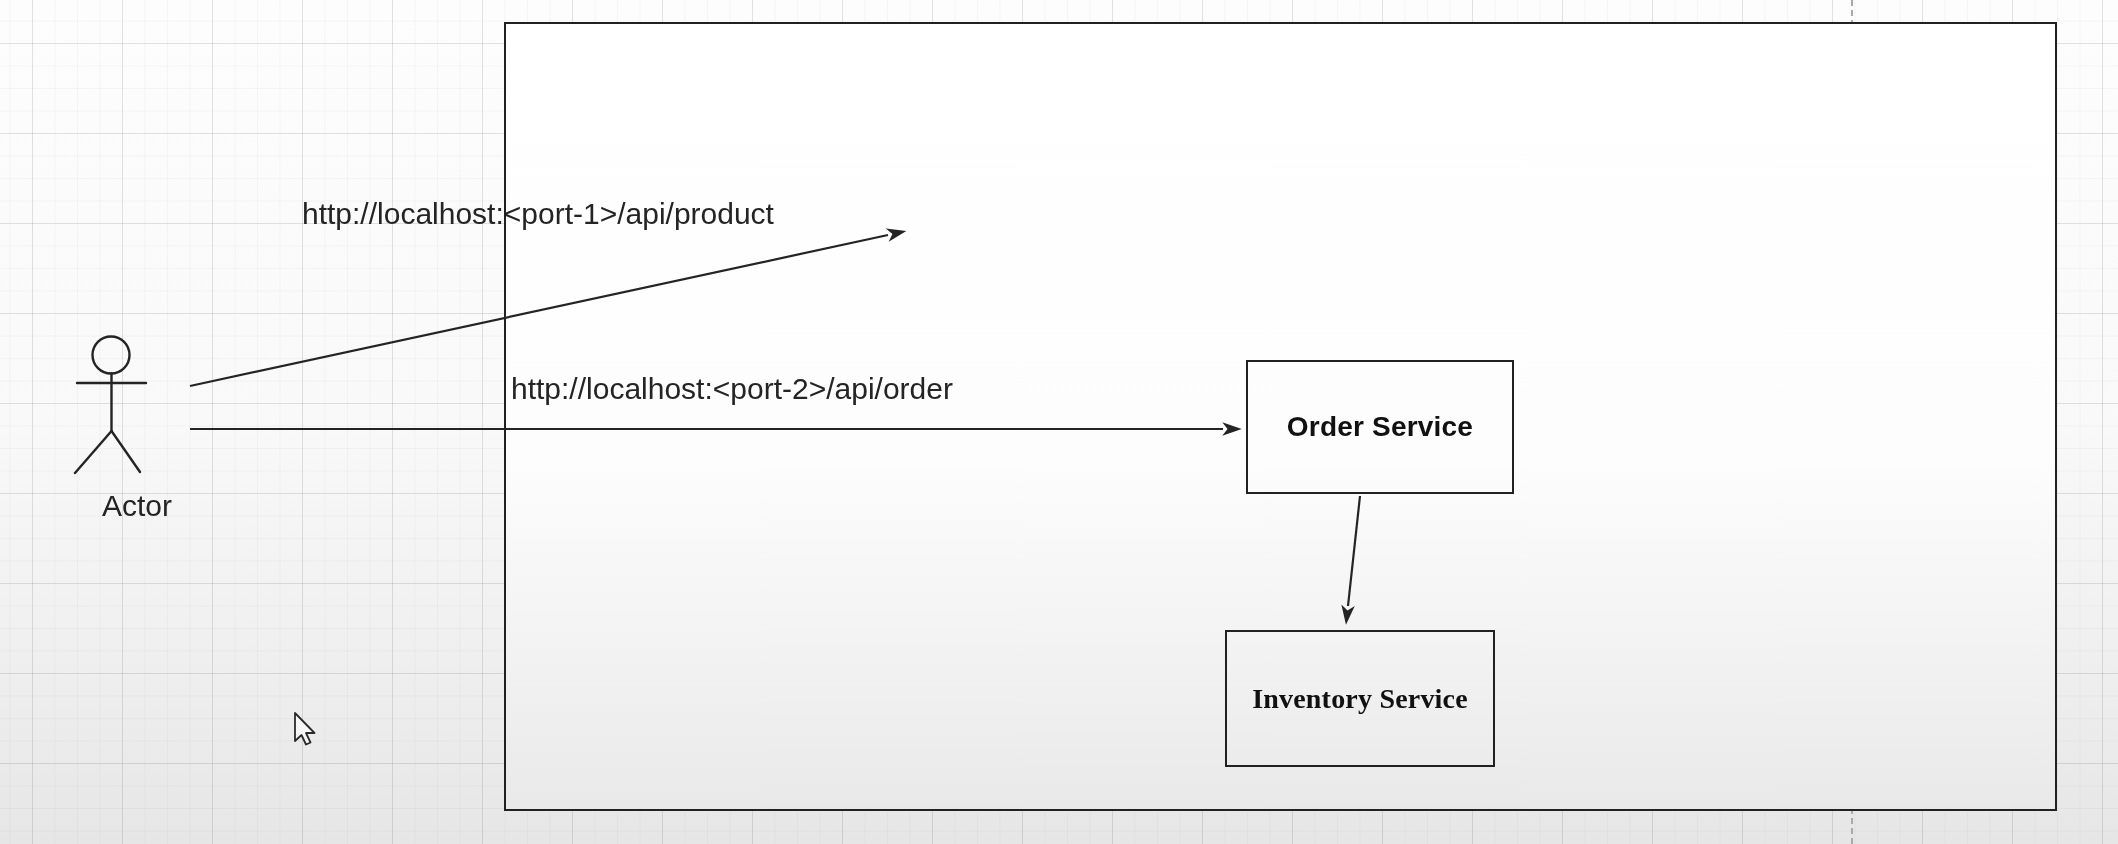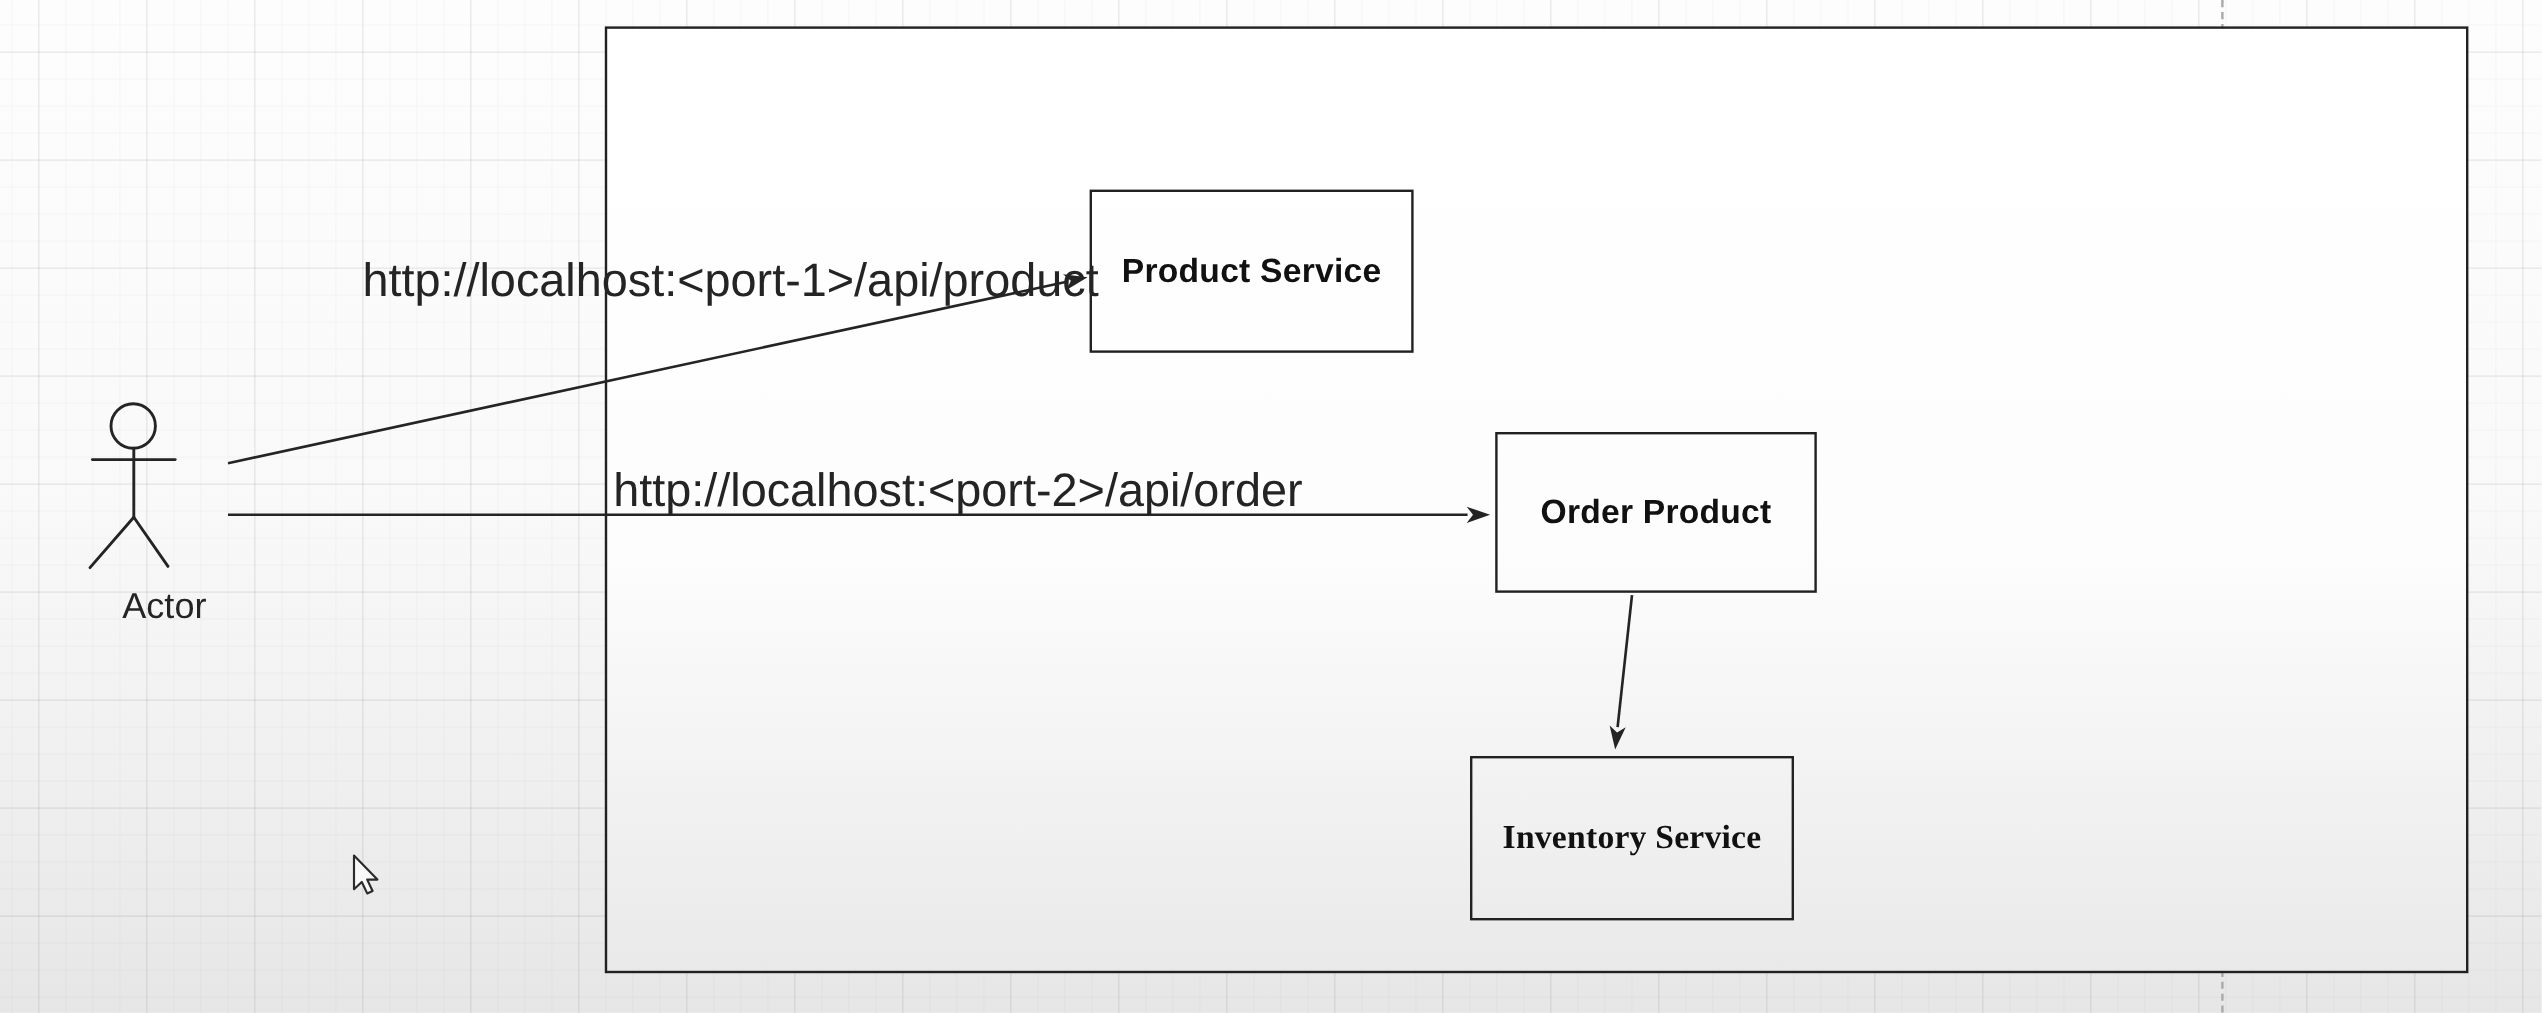--- a/index.html
+++ b/index.html
@@ -44,43 +44,40 @@
   .service-order     { left: 740px; top: 336px; width: 264px; height: 130px; }
   .service-inventory { left: 719px; top: 606px; width: 266px; height: 133px; font-family: Liberation Serif, serif; }
 
   .edges-svg, .actor-svg, .cursor-svg { position: absolute; pointer-events: none; }
   .edges-svg { left: 0; top: 0; z-index: 5; }
   .actor-svg { left: 50px; top: 328px; z-index: 4; }
   .cursor-svg { left: 287px; top: 705px; z-index: 10; }
 
   .edge-label {
     position: absolute; z-index: 6;
-    font-size: 39px; color: #242424; white-space: nowrap; margin-top: 16px;
+    font-size: 30px; color: #242424; white-space: nowrap;
   }
   .edge-label-1 { left: 302px; top: 197px; }
   .edge-label-2 { left: 511px; top: 372px; }
 
   .actor-label {
     position: absolute; left: 52px; top: 489px; width: 120px;
     text-align: right; font-size: 30px; color: #242424; z-index: 4;
   }
 </style>
 </head>
 <body>
 
 <div id="screen">
 
   <div class="page-divider"></div>
 
   <div class="container-box">
-    <div class="service-box service-product">
-      <span>Product Service</span>
-    </div>
     <div class="service-box service-order">
-      <span>Order Product</span>
+      <span>Order Service</span>
     </div>
     <div class="service-box service-inventory">
       <span>Inventory Service</span>
     </div>
   </div>
 
   <svg class="edges-svg" width="2118" height="844" viewBox="0 0 2118 844">
     <defs>
       <marker id="arw" viewBox="0 0 14 10" markerWidth="21" markerHeight="15" refX="1" refY="5" orient="auto" markerUnits="userSpaceOnUse">
         <path d="M0.5,0.5 L13.5,5 L0.5,9.5 L4,5 Z" fill="#242424"></path>

